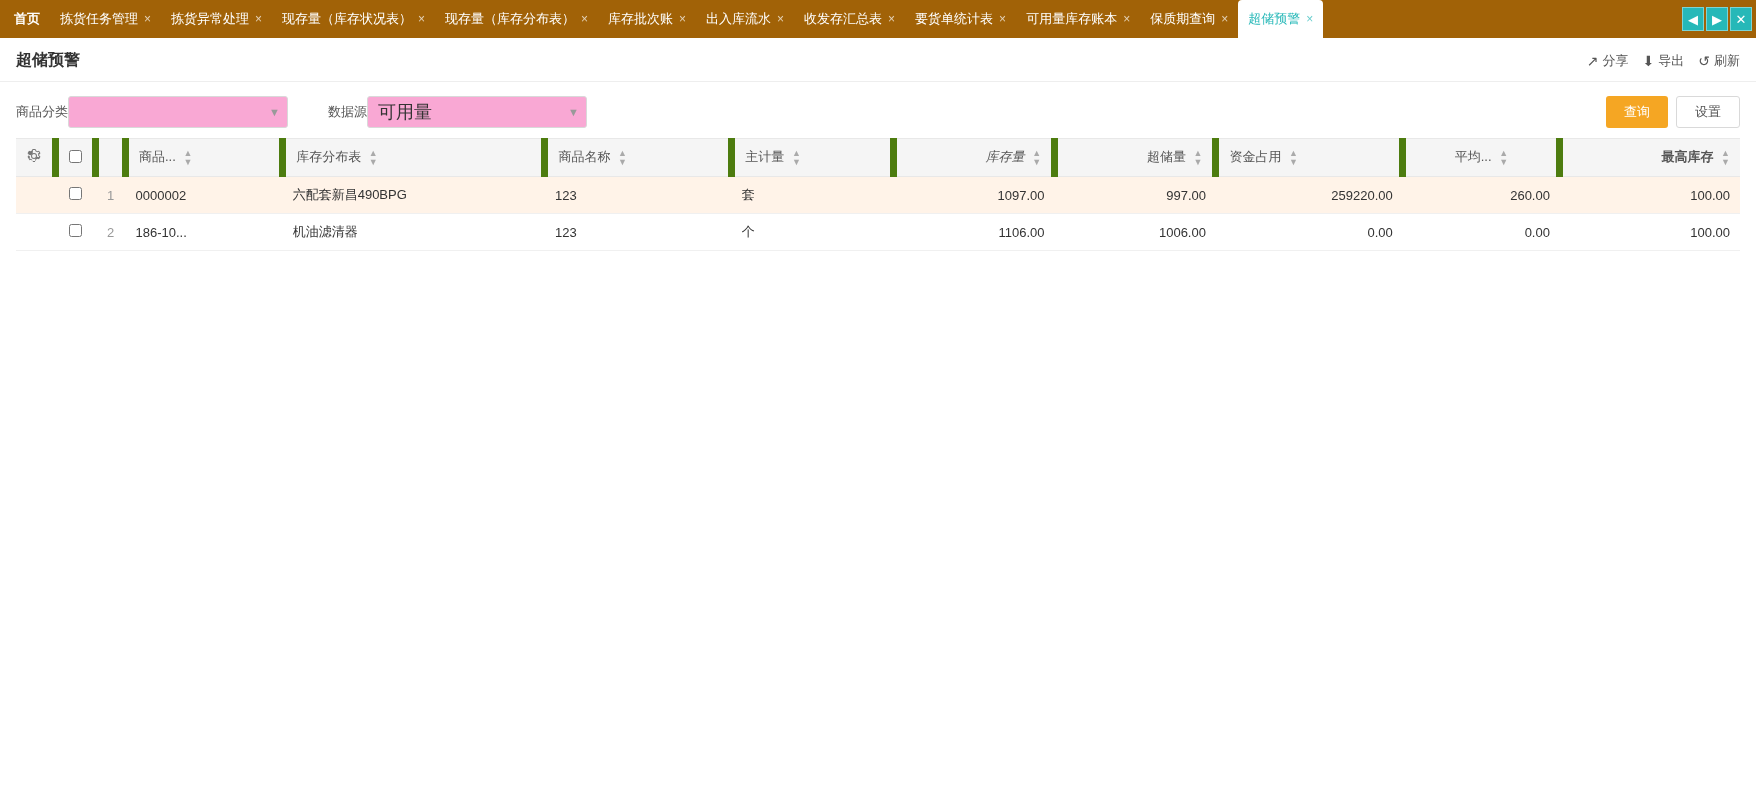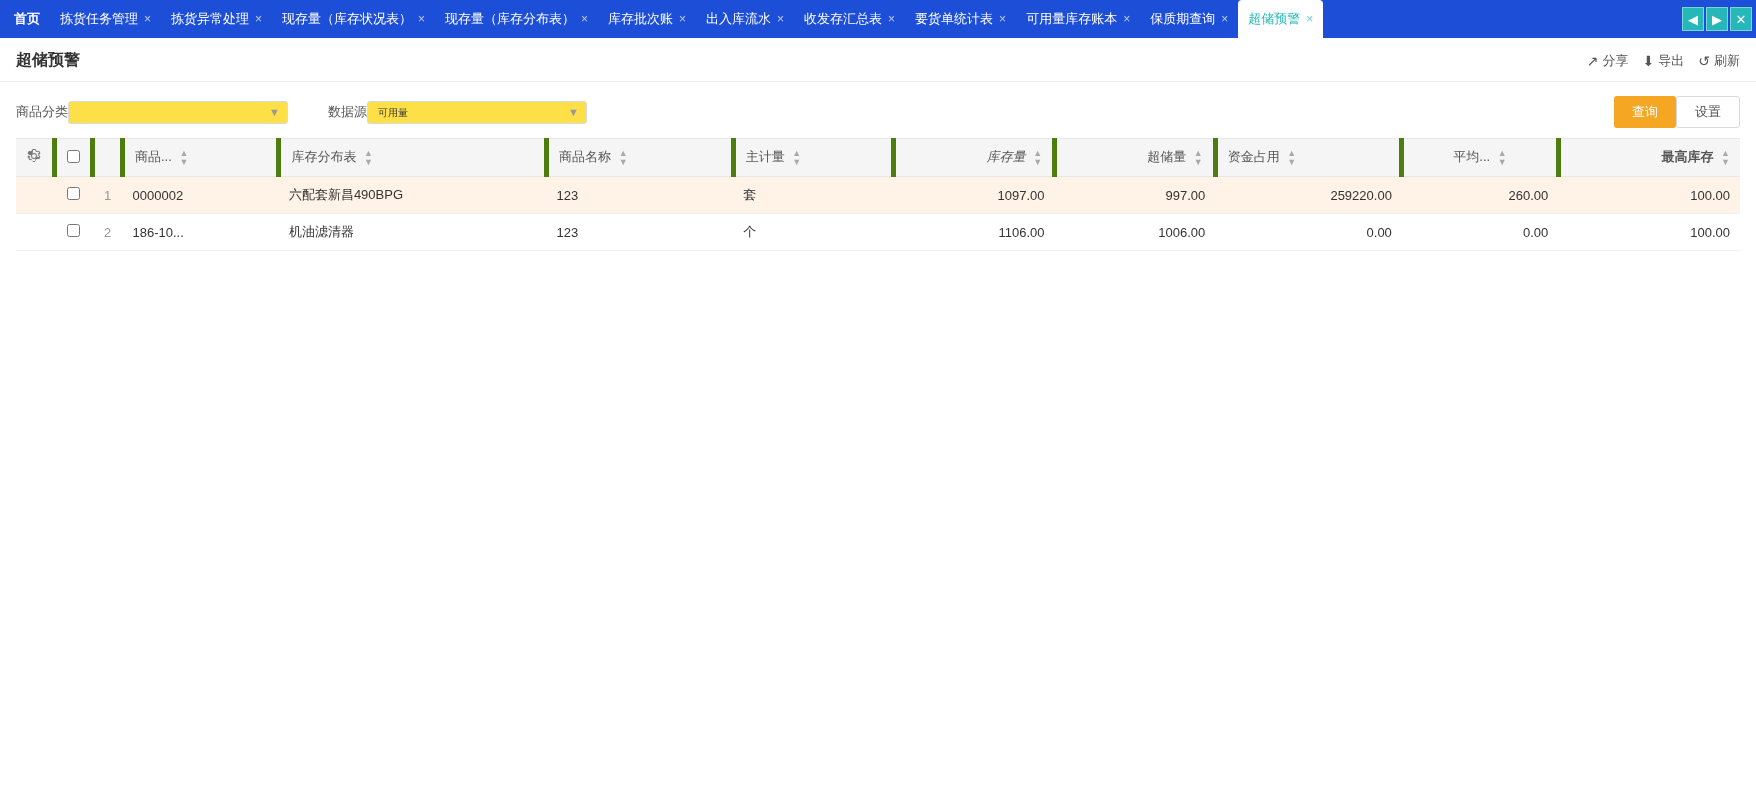--- a/index.html
+++ b/index.html
@@ -1,20 +1,20 @@
 <!DOCTYPE html>
 <html><head>
   <meta charset="utf-8">
   <style>
     * { box-sizing: border-box; margin: 0; padding: 0; }
     body { font-family: 'Microsoft YaHei', Arial, sans-serif; font-size: 13px; background: #f5f5f5; color: #333; }
 
     
     .top-nav {
-      background: #1d4ed8;
+      background: #a16207;
       display: flex;
       align-items: center;
       height: 38px;
       padding: 0 4px;
       overflow: hidden;
       position: relative;
     }
     .top-nav-item {
       color: #fff;
       padding: 0 10px;
@@ -106,38 +106,39 @@
     }
     .filter-select-wrapper {
       position: relative;
       display: inline-flex;
       align-items: center;
     }
     .filter-select-wrapper select {
       border: 1px solid #d9d9d9;
       border-radius: 3px;
       padding: 5px 28px 5px 10px;
-      background: #fde047;
+      background: #f9a8d4;
       color: #333;
-      font-size: 10px;
+      font-size: 18px;
       cursor: pointer;
       min-width: 220px;
       appearance: none;
       outline: none;
     }
     .filter-select-arrow {
       position: absolute;
       right: 8px;
       pointer-events: none;
       color: #999;
       font-size: 11px;
     }
     .filter-actions {
       margin-left: auto;
       display: flex;
+      gap: 8px;
     }
     .btn-query {
       background: #f5a623;
       color: #fff;
       border: none;
       border-radius: 3px;
       padding: 6px 18px;
       font-size: 13px;
       cursor: pointer;
     }
@@ -165,21 +166,21 @@
       background: #f5f5f5;
       border-top: 1px solid #e8e8e8;
       border-bottom: 1px solid #e8e8e8;
     }
     thead th {
       padding: 9px 10px;
       text-align: left;
       color: #555;
       font-weight: normal;
       white-space: nowrap;
-      border-right: 5px solid #4d7c0f;
+      border-right: 7px solid #4d7c0f;
       position: relative;
     }
     thead th:last-child { border-right: none; }
     .sort-icon {
       display: inline-flex;
       flex-direction: column;
       margin-left: 4px;
       vertical-align: middle;
       line-height: 1;
       font-size: 9px;

